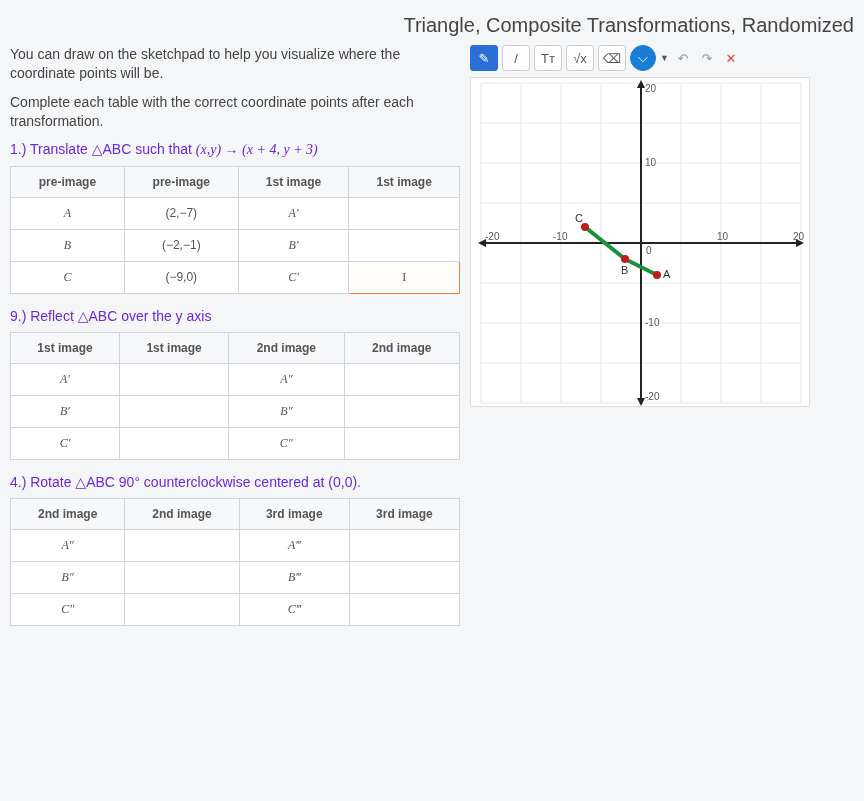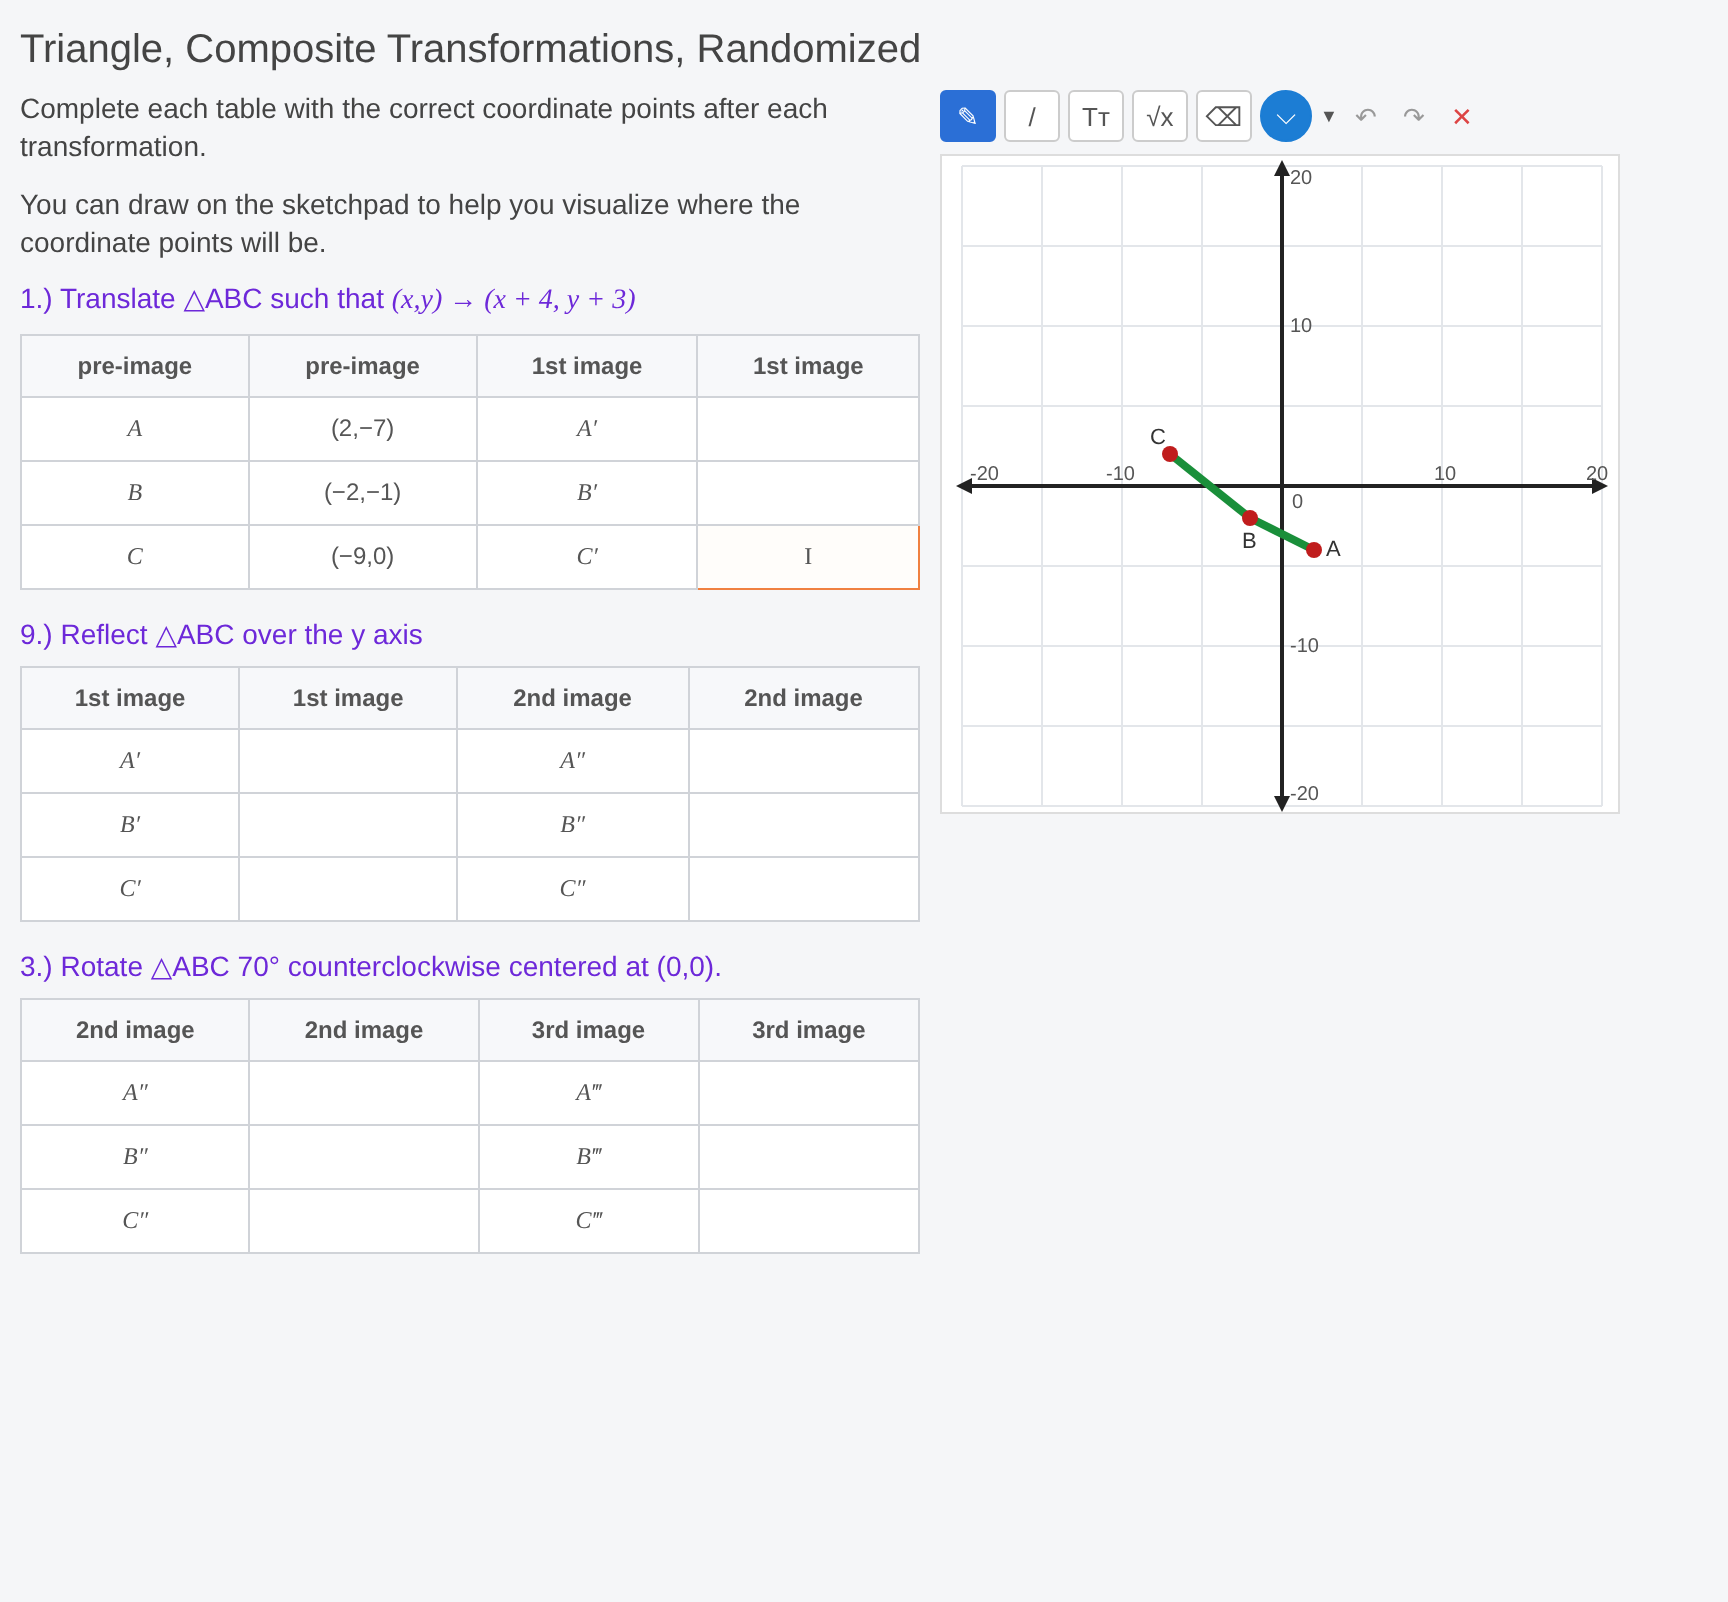--- a/index.html
+++ b/index.html
@@ -10,21 +10,21 @@
     color: #333;
     width: 864px;
     height: 801px;
     overflow: hidden;
     position: relative;
   }
   .page {
     padding: 14px 10px 6px 10px;
   }
   h1 {
-    text-align: left;
+    text-align: right;
     font-size: 20px;
     font-weight: 400;
     color: #444;
     margin: 0 0 8px 0;
   }
   .layout {
     display: flex;
     gap: 10px;
   }
   .left {
@@ -131,22 +131,22 @@
 </head>
 <body>
 
 <div class="page">
   <h1>Triangle, Composite Transformations, Randomized</h1>
 
   <div class="layout">
 
     <div class="left">
       <div class="instructions">
+        <p>You can draw on the sketchpad to help you visualize where the coordinate points will be.</p>
         <p>Complete each table with the correct coordinate points after each transformation.</p>
-        <p>You can draw on the sketchpad to help you visualize where the coordinate points will be.</p>
       </div>
 
       <div class="qnum">
         <span>1.) Translate △ABC such that </span><span class="mi">(x,y) → (x + 4, y + 3)</span>
       </div>
       <table class="data">
         <thead>
             <tr>
           <th>pre-image</th>
           <th>pre-image</th>
@@ -201,21 +201,21 @@
           </tr>
           <tr>
             <td class="mi">C′</td>
             <td></td>
             <td class="mi">C″</td>
             <td></td>
           </tr>
         </tbody>
       </table>
 
-      <div class="qnum">3.) Rotate △ABC 70° counterclockwise centered at (0,0).</div>
+      <div class="qnum">4.) Rotate △ABC 90° counterclockwise centered at (0,0).</div>
       <table class="data">
         <thead>
             <tr>
           <th>2nd image</th>
           <th>2nd image</th>
           <th>3rd image</th>
           <th>3rd image</th>
         </tr>
           </thead>
         <tbody>

